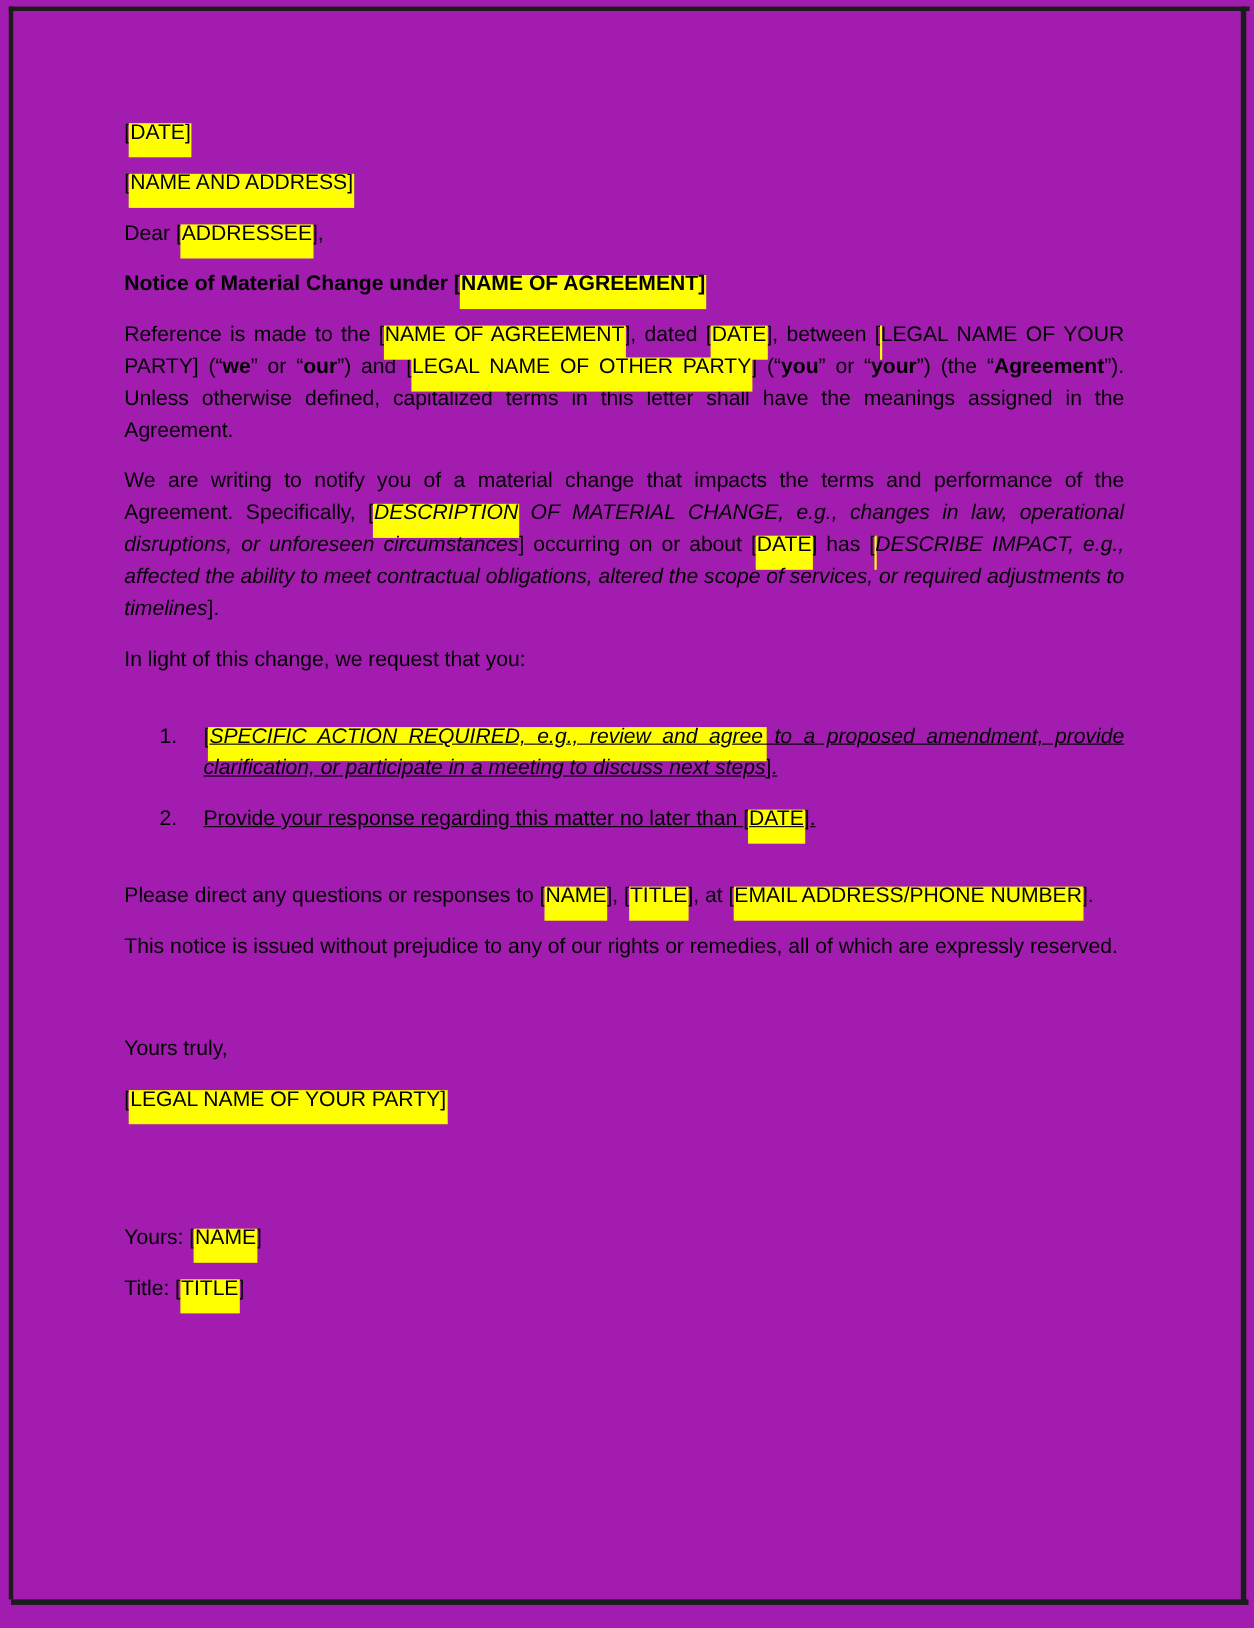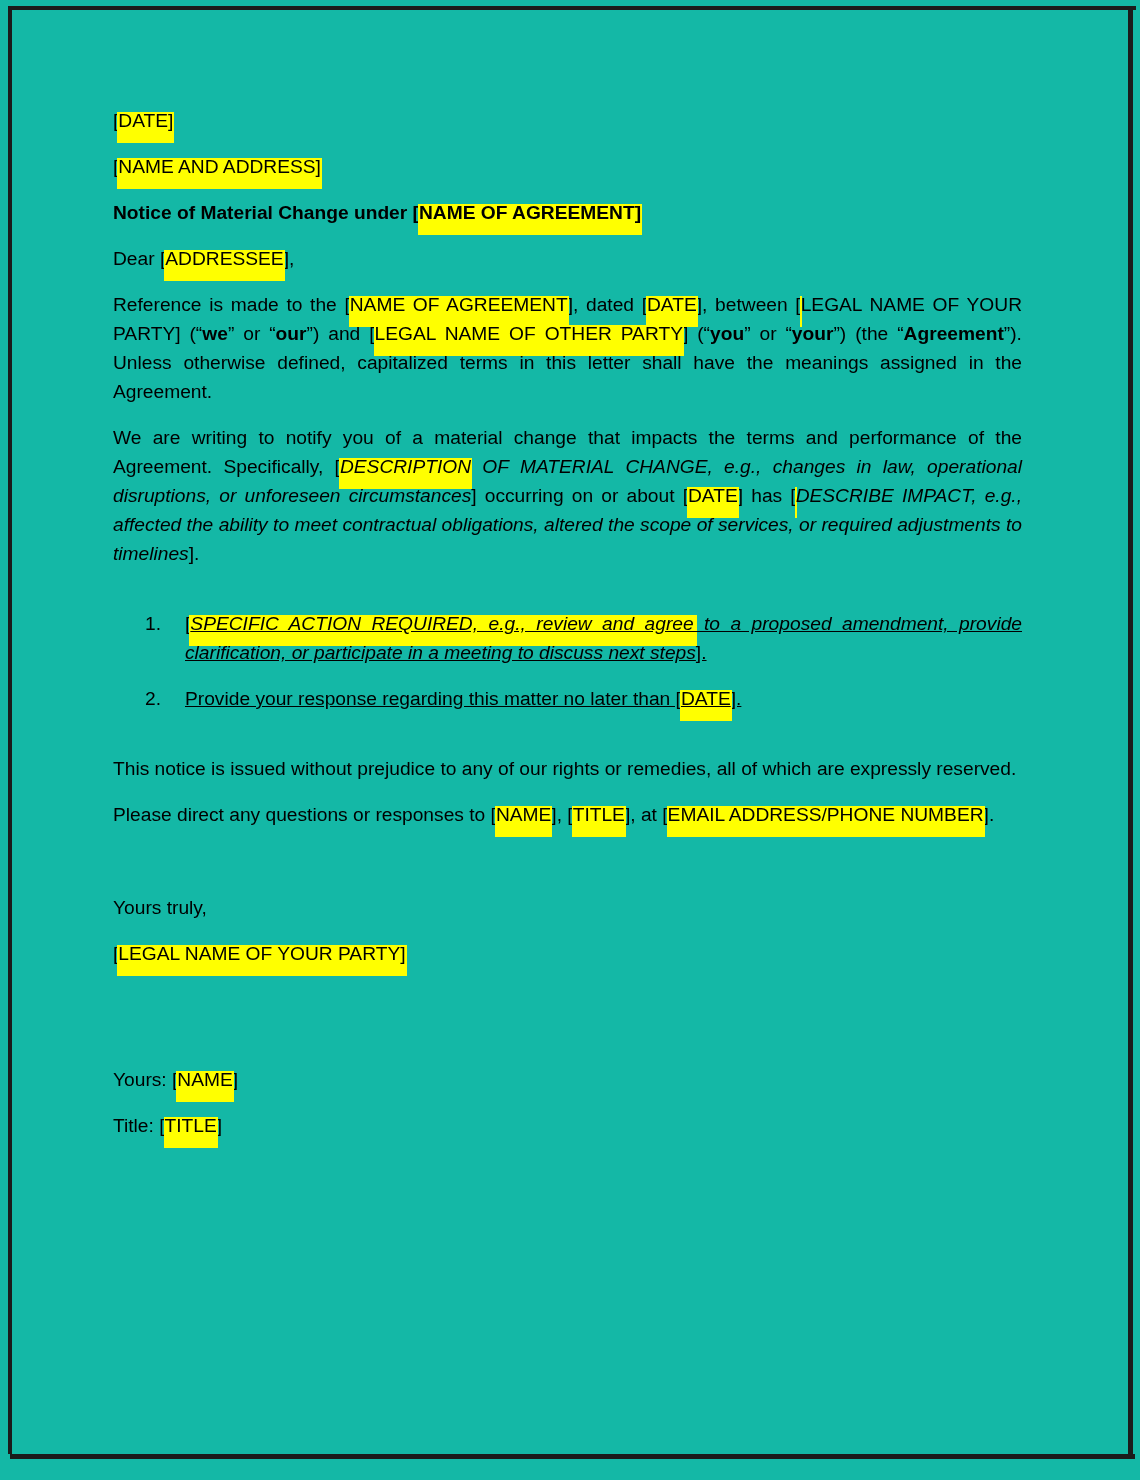--- a/index.html
+++ b/index.html
@@ -11,21 +11,21 @@
     width: 1140px;
     height: 1480px;
     font-family: "Liberation Sans", "DejaVu Sans", sans-serif;
   }
 
   
   #page {
     position: relative;
     width: 1140px;
     height: 1480px;
-    background: #14b8a6;
+    background: #a21caf;
     box-sizing: border-box;
     overflow: hidden;
   }
   .page-edge {
     position: absolute;
     background: #1b1b1b;
   }
   .edge-top    { left: 8px;  top: 6px;    width: 1128px; height: 4px; }
   .edge-left   { left: 8px;  top: 6px;    width: 4px;    height: 1448px; }
   .edge-right  { left: 1128px; top: 6px;  width: 5px;    height: 1453px; }
@@ -113,41 +113,42 @@
   <div class="page-edge edge-left"></div>
   <div class="page-edge edge-right"></div>
   <div class="page-edge edge-bottom"></div>
 
   <div id="doc">
 
     <p class="para flush"><span>[</span><span class="hl">DATE]</span></p>
 
     <p class="para flush"><span>[</span><span class="hl">NAME AND ADDRESS]</span></p>
 
+    <p class="para flush"><span>Dear [</span><span class="hl">ADDRESSEE</span><span>],</span></p>
+
     <p class="para flush bold"><span>Notice of Material Change under [</span><span class="hl">NAME OF AGREEMENT]</span></p>
-
-    <p class="para flush"><span>Dear [</span><span class="hl">ADDRESSEE</span><span>],</span></p>
 
     <p class="para last-line-left"><span>Reference is made to the [</span><span class="hl">NAME OF AGREEMENT</span><span>], dated [</span><span class="hl">DATE</span><span>], between [</span><span class="hl">LEGAL NAME OF YOUR PARTY</span><span>] (“</span><b>we</b><span>” or “</span><b>our</b><span>”) and [</span><span class="hl">LEGAL NAME OF OTHER PARTY</span><span>] (“</span><b>you</b><span>” or “</span><b>your</b><span>”) (the “</span><b>Agreement</b><span>”). Unless otherwise defined, capitalized terms in this letter shall have the meanings assigned in the Agreement.</span></p>
 
     <p class="para last-line-left"><span>We are writing to notify you of a material change that impacts the terms and performance of the Agreement. Specifically, [</span><i class="hl">DESCRIPTION OF MATERIAL CHANGE, e.g., changes in law, operational disruptions, or unforeseen circumstances</i><span>] occurring on or about [</span><span class="hl">DATE</span><span>] has [</span><i class="hl">DESCRIBE IMPACT, e.g., affected the ability to meet contractual obligations, altered the scope of services, or required adjustments to timelines</i><span>].</span></p>
 
+    <p class="para flush">In light of this change, we request that you:</p>
 
     <div class="spacer-sm"></div>
 
     <ol class="req-list">
       <li class="last-line-left"><span>[</span><i class="hl">SPECIFIC ACTION REQUIRED, e.g., review and agree to a proposed amendment, provide clarification, or participate in a meeting to discuss next steps</i><span>].</span></li>
       <li class="flush"><span>Provide your response regarding this matter no later than [</span><span class="hl">DATE</span><span>].</span></li>
     </ol>
 
     <div class="spacer-sm"></div>
 
+    <p class="para flush"><span>Please direct any questions or responses to [</span><span class="hl">NAME</span><span>], [</span><span class="hl">TITLE</span><span>], at [</span><span class="hl">EMAIL ADDRESS/PHONE NUMBER</span><span>].</span></p>
+
     <p class="para last-line-left">This notice is issued without prejudice to any of our rights or remedies, all of which are expressly reserved.</p>
-
-    <p class="para flush"><span>Please direct any questions or responses to [</span><span class="hl">NAME</span><span>], [</span><span class="hl">TITLE</span><span>], at [</span><span class="hl">EMAIL ADDRESS/PHONE NUMBER</span><span>].</span></p>
 
     <div class="spacer-lg"></div>
 
     <p class="para flush">Yours truly,</p>
 
     <p class="para flush"><span>[</span><span class="hl">LEGAL NAME OF YOUR PARTY]</span></p>
 
     <div class="spacer-md"></div>
 
 

